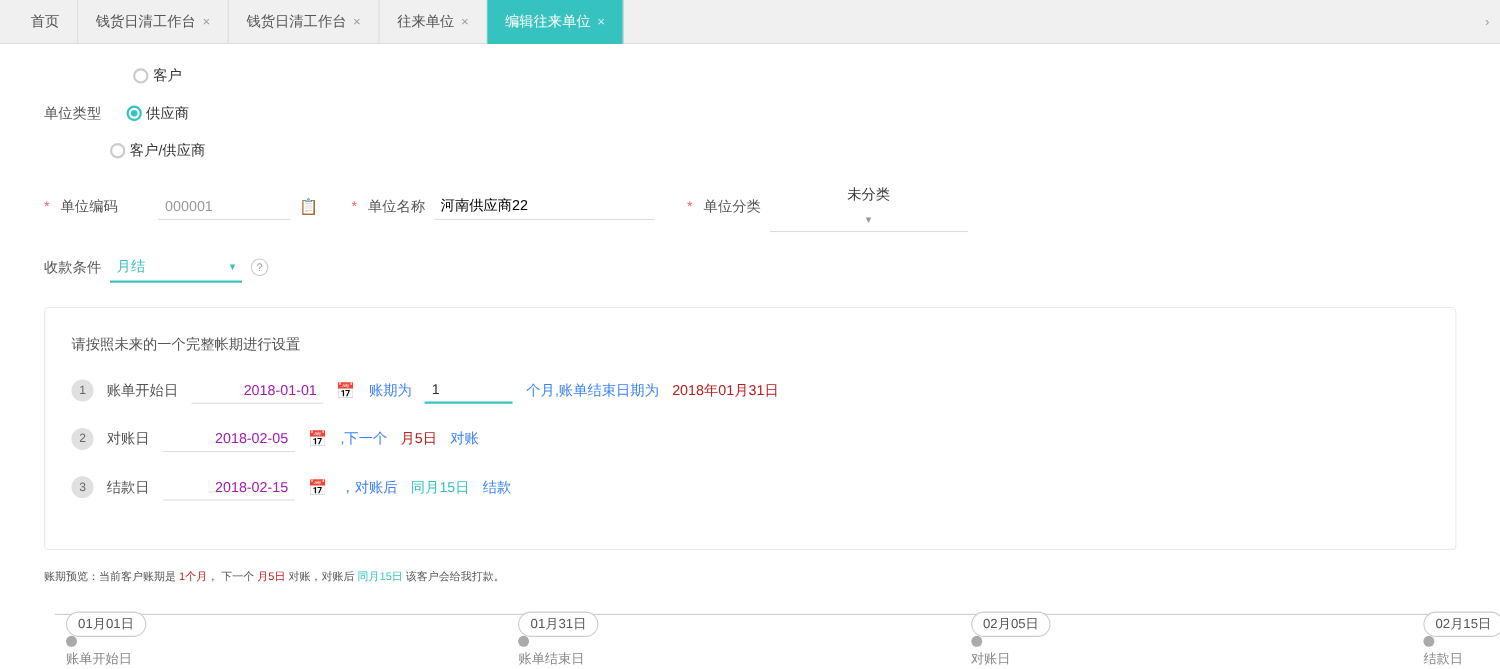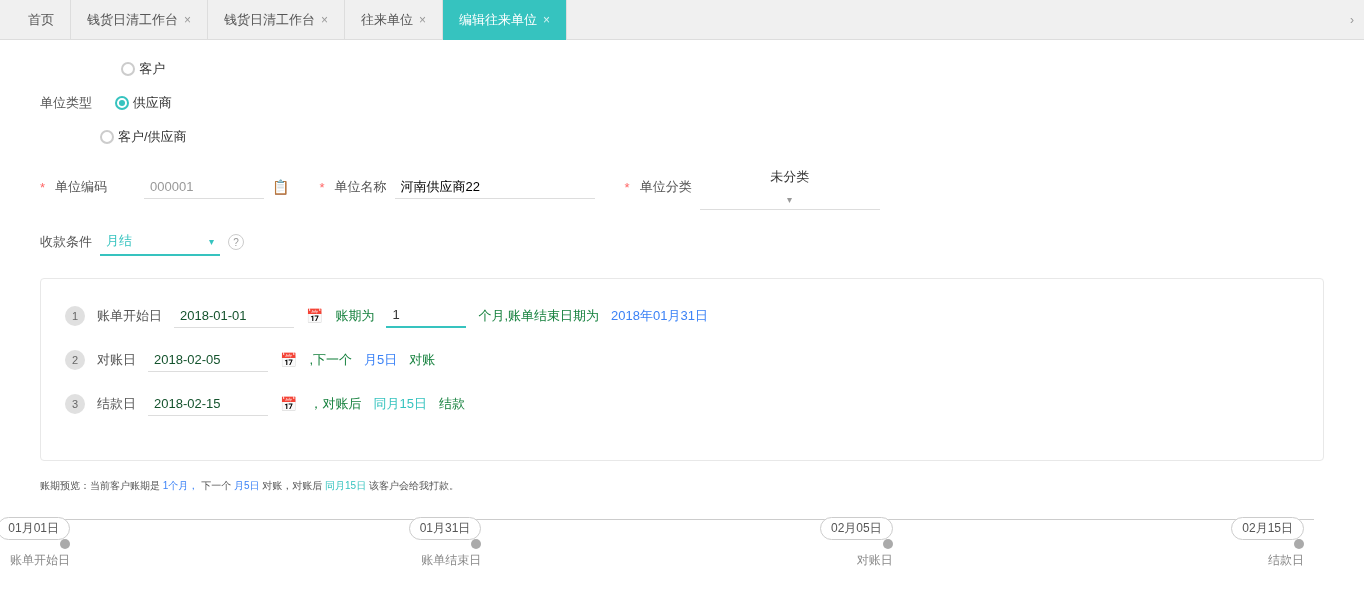--- a/index.html
+++ b/index.html
@@ -223,29 +223,30 @@
       color: #555;
       font-size: 13px;
       white-space: nowrap;
     }
     .period-date-input {
       border: none;
       border-bottom: 1px solid #ddd;
       outline: none;
       padding: 4px 6px;
       font-size: 13px;
-      color: #14532d;
+      color: #a21caf;
       width: 120px;
+      text-align: right;
     }
     .period-text {
-      color: #15803d;
+      color: #3b82f6;
       font-size: 13px;
     }
     .highlight-orange {
-      color: #3b82f6;
+      color: #b91c1c;
       font-weight: 500;
     }
     .highlight-teal {
       color: #36c3bf;
       font-weight: 500;
     }
     .months-input {
       border: none;
       border-bottom: 2px solid #36c3bf;
       outline: none;
@@ -285,21 +286,21 @@
     .tl-points-row {
       display: flex;
       align-items: center;
       justify-content: space-between;
       position: relative;
       padding: 10px 0 30px 0;
     }
     .tl-point {
       display: flex;
       flex-direction: column;
-      align-items: flex-end;
+      align-items: flex-start;
       position: relative;
     }
     .tl-dot {
       width: 10px;
       height: 10px;
       border-radius: 50%;
       background: #aaa;
       z-index: 2;
       position: relative;
     }
@@ -397,20 +398,21 @@
     <span class="form-label">收款条件</span>
     <div class="payment-select">
       <span class="payment-value">月结</span>
       <span style="flex:1"></span>
       <span class="chevron-icon" style="color:#36c3bf;">▾</span>
     </div>
     <div class="help-icon">?</div>
   </div>
 
   <div class="period-box">
+    <div class="period-title">请按照未来的一个完整帐期进行设置</div>
 
     <div class="period-row">
       <div class="period-num">1</div>
       <span class="period-field-label">账单开始日</span>
       <input type="text" class="period-date-input" value="2018-01-01" style="">
       <span class="calendar-icon">📅</span>
       <span class="period-text">账期为</span>
       <input type="text" class="months-input" value="1" style="">
       <span class="period-text">个月,账单结束日期为</span>
       <span class="highlight-orange">2018年01月31日</span>

